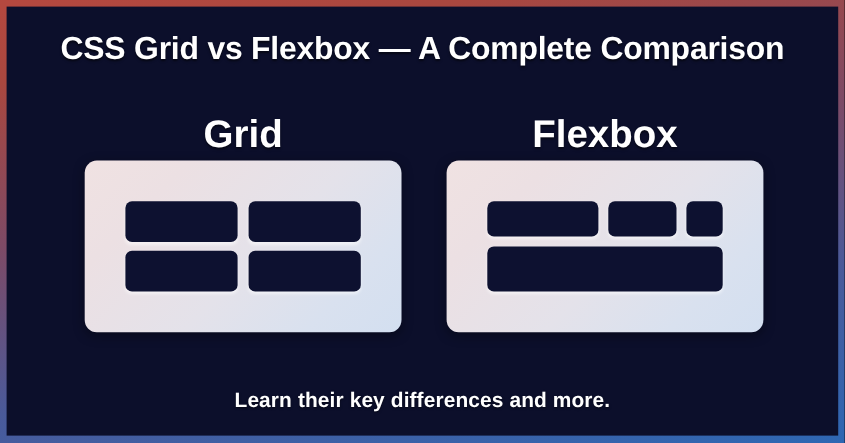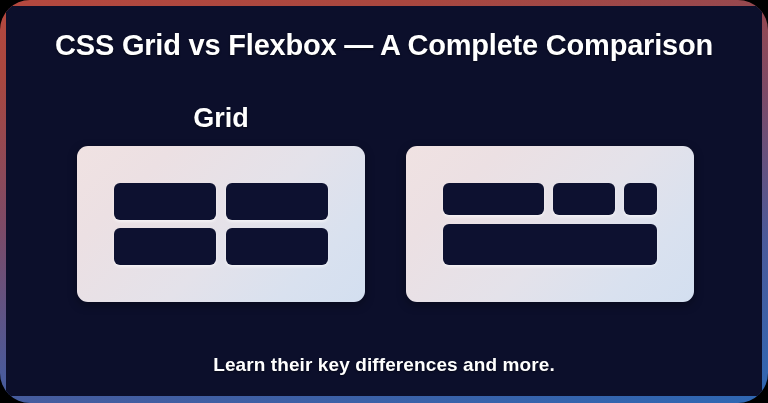--- a/index.html
+++ b/index.html
@@ -13,21 +13,20 @@
 
   #poster {
     position: relative;
     width: 768px;
     height: 403px;
     overflow: hidden;
     box-sizing: border-box;
     
     background: linear-gradient(170deg, #b5483f 0%, #a9473f 14%, #7d4a66 42%, #4a5a9a 70%, #2e67b3 100%);
     padding: 6px 6px 7px 6px;
-    border-radius: 30px;
   }
 
   #stage {
     position: relative;
     width: 100%;
     height: 100%;
     background: #0c0f2b;
     box-sizing: border-box;
     overflow: hidden;
   }
@@ -46,21 +45,21 @@
     line-height: 1.1;
     white-space: nowrap;
     text-shadow: 0 1px 2px rgba(0,0,0,0.55);
   }
 
   
   .col-label {
     position: absolute;
     top: 98px;
     color: #ffffff;
-    font-size: 27px;
+    font-size: 35px;
     font-weight: bold;
     text-align: center;
     line-height: 1.1;
     text-shadow: 0 1px 2px rgba(0,0,0,0.5);
   }
   .col-label.grid-label { left: 71px;  width: 288px; }
   .col-label.flex-label { left: 400px; width: 288px; }
 
   
   .panel {
@@ -129,20 +128,21 @@
 </head>
 <body>
 
 <div id="poster">
   <div id="stage">
 
     <div class="title">CSS Grid vs Flexbox — A Complete Comparison</div>
 
     <div class="col-label grid-label">Grid</div>
 
+    <div class="col-label flex-label">Flexbox</div>
 
     <div class="panel grid-panel">
       <div class="grid-area">
         <div class="cell"></div>
         <div class="cell"></div>
         <div class="cell"></div>
         <div class="cell"></div>
       </div>
     </div>
 

